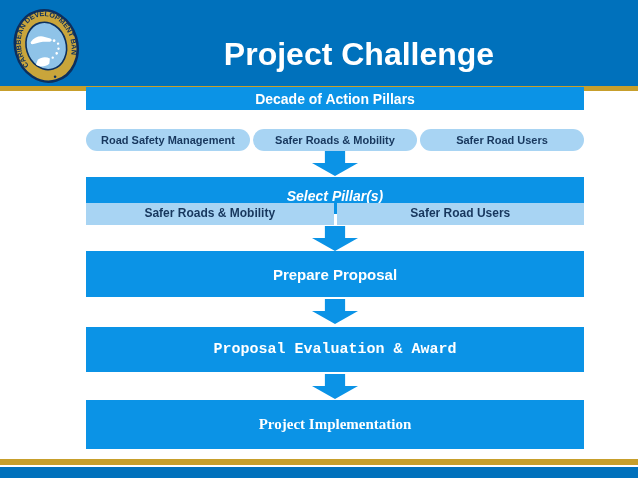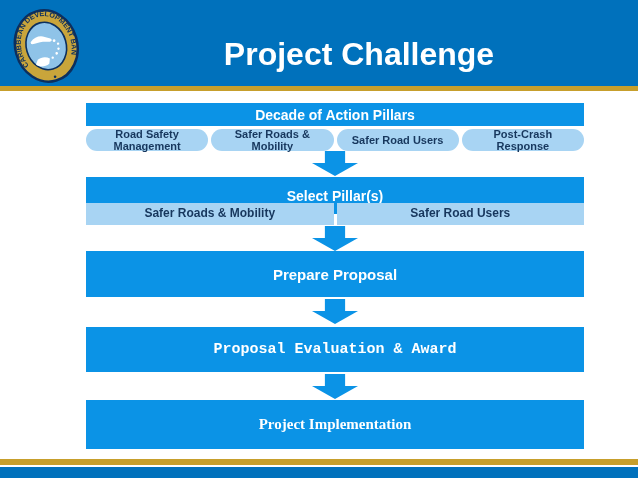--- a/index.html
+++ b/index.html
@@ -63,31 +63,30 @@
       <text font-size="7" font-weight="bold" fill="#0C2F5E">
         <textPath href="#logo-ring-path" textLength="122" lengthAdjust="spacingAndGlyphs">CARIBBEAN DEVELOPMENT BANK</textPath>
       </text>
     </g>
   </svg>
 </div>
 
 <div class="page-title">Project Challenge</div>
 <div class="gold-line-top"></div>
 
-<div class="flow-box step-header" style="top:103px;height:23px;">Decade of Action Pillars</div>
+<div class="flow-box step-header" style="top:87px;height:23px;">Decade of Action Pillars</div>
 <div class="flow-box cells-row cells-small" style="top:129px;height:22px;">
   <div class="light-cell">Road Safety Management</div>
   <div class="light-cell">Safer Roads &amp; Mobility</div>
   <div class="light-cell">Safer Road Users</div>
-  <div class="light-cell">Post-Crash Response</div>
 </div>
 
 <div class="down-arrow" style="top:151px;"></div>
 
-<div class="flow-box step-header" style="top:177px;height:37px;">Select Pillar(s)</div>
+<div class="flow-box step-header" style="top:177px;height:37px;font-style:italic;">Select Pillar(s)</div>
 <div class="flow-box cells-row cells-medium" style="top:203px;height:22px;">
   <div class="light-cell">Safer Roads &amp; Mobility</div>
   <div class="light-cell">Safer Road Users</div>
 </div>
 
 <div class="down-arrow" style="top:226px;"></div>
 
 <div class="flow-box big-box" style="top:251px;height:46px;">Prepare Proposal</div>
 
 <div class="down-arrow" style="top:299px;"></div>

